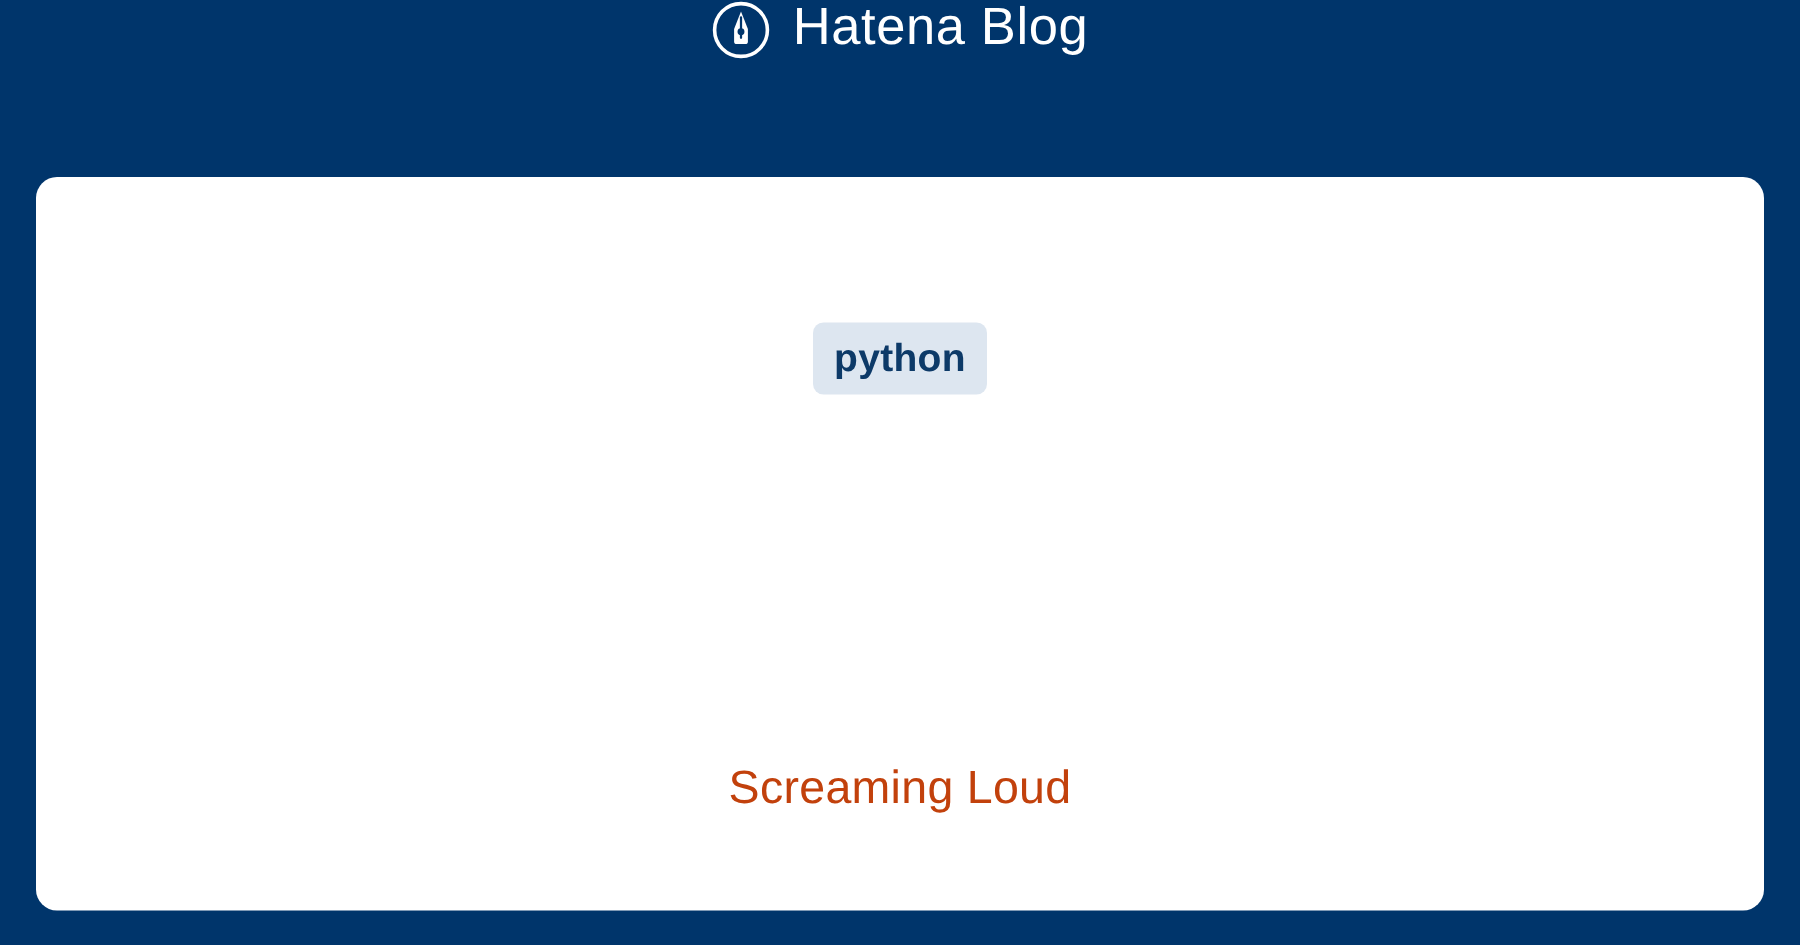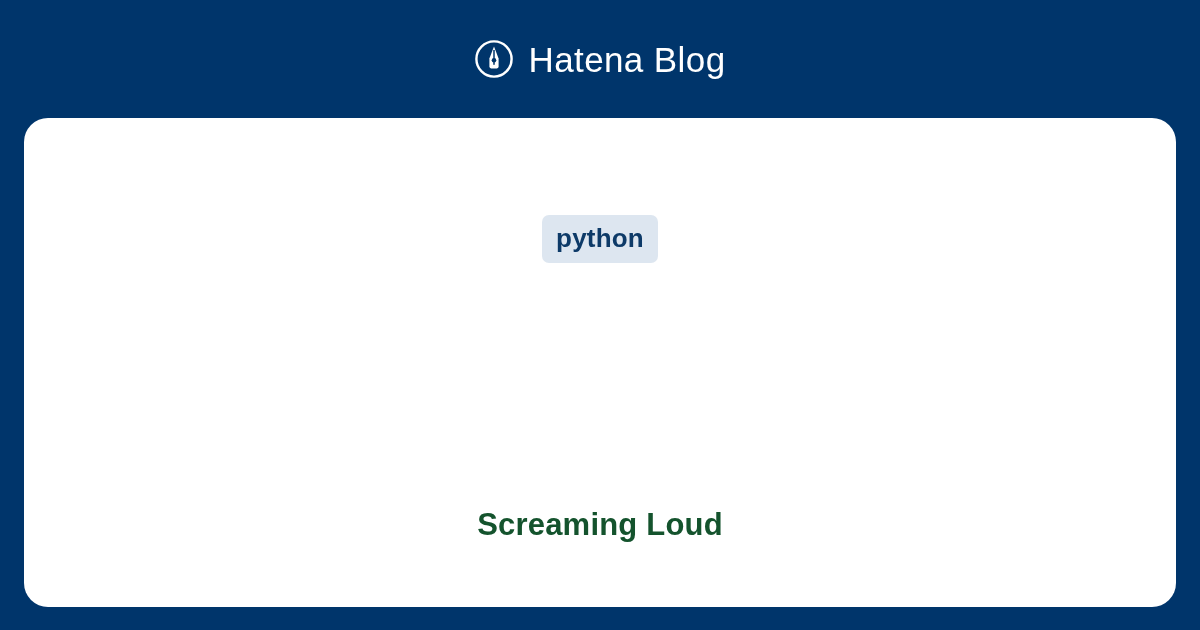--- a/index.html
+++ b/index.html
@@ -24,21 +24,20 @@
   }
 
   
   .site-header {
     position: absolute;
     top: 0;
     left: 0;
     width: 1200px;
     height: 118px;
     display: flex;
-    align-items: center;
     justify-content: center;
     gap: 14px;
     border-radius: 30px;
   }
   .brand-logo {
     width: 40px;
     height: 40px;
     display: block;
     flex: 0 0 auto;
   }
@@ -52,21 +51,21 @@
   }
 
   
   .entry-card {
     position: absolute;
     left: 24px;
     top: 118px;
     width: 1152px;
     height: 489px;
     background: #ffffff;
-    border-radius: 24px;
+    border-radius: 14px;
     box-sizing: border-box;
     display: flex;
     flex-direction: column;
     align-items: center;
   }
 
   
   .tag-list {
     position: absolute;
     top: 97px;
@@ -106,23 +105,23 @@
     word-break: break-word;
   }
 
   
   .blog-name {
     position: absolute;
     top: 388px;
     left: 60px;
     width: 1032px;
     margin: 0;
-    color: #14532d;
+    color: #c2410c;
     font-size: 31px;
-    font-weight: 700;
+    font-weight: 400;
     line-height: 1.2;
     text-align: center;
     letter-spacing: 0.2px;
   }
 </style>
 </head>
 <body>
 
 <div class="og-canvas">
 

